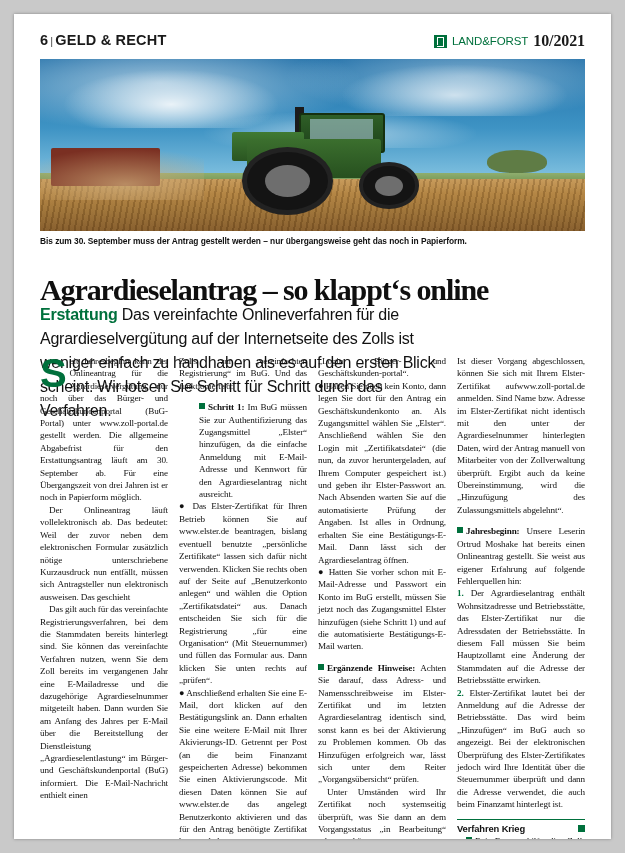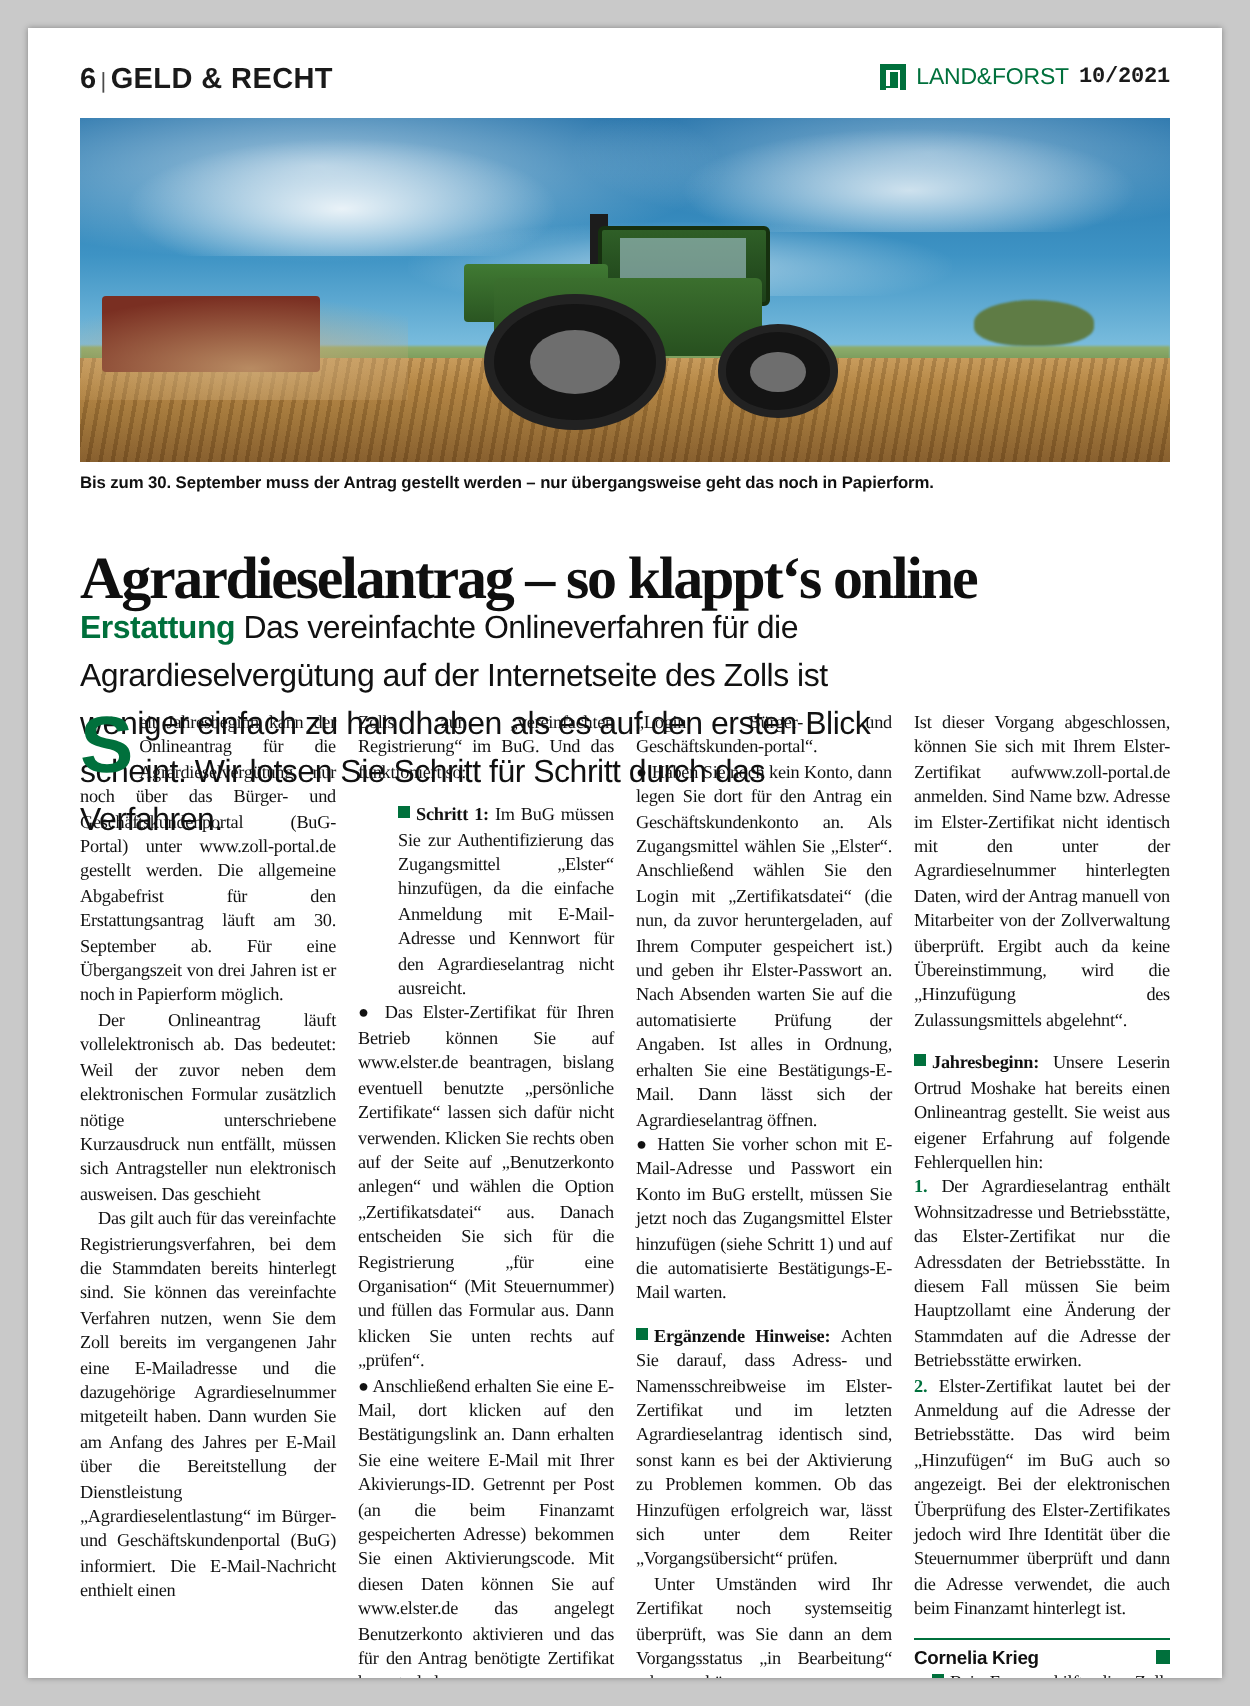--- a/index.html
+++ b/index.html
@@ -42,22 +42,22 @@
   }
   .brand-logo::after{
     content:"";position:absolute;left:3px;top:2.5px;
     width:1.4px;height:8px;background:#ffffff;
   }
   .brand-name{
     font-family:"Liberation Sans", sans-serif;
     font-weight:normal;font-size:11.5px;color:#00703c;letter-spacing:-.1px;
   }
   .brand-issue{
-    font-family:Liberation Mono, monospace;
-    font-weight:bold;font-size:11px;color:#1a1a1a;letter-spacing:-.1px;
+    font-family:Liberation Serif, serif;
+    font-weight:bold;font-size:16px;color:#1a1a1a;letter-spacing:-.1px;
   }
   
   .photo{
     position:absolute;left:26px;top:45px;width:545px;height:172px;
     overflow:hidden;
     background:#1d5a86;
   }
   .sky{
     position:absolute;inset:0;
     background:
@@ -255,20 +255,20 @@
       <p>Unter Umständen wird Ihr Zertifikat noch systemseitig überprüft, was Sie dann an dem Vorgangsstatus „in Bearbeitung“ erkennen können.</p>
     </div>
 
     <div class="col c4">
       <p class="noind">Ist dieser Vorgang abgeschlossen, können Sie sich mit Ihrem Elster-Zertifikat aufwww.zoll-portal.de anmelden. Sind Name bzw. Adresse im Elster-Zertifikat nicht identisch mit den unter der Agrardieselnummer hinterlegten Daten, wird der Antrag manuell von Mitarbeiter von der Zollverwaltung überprüft. Ergibt auch da keine Übereinstimmung, wird die „Hinzufügung des Zulassungsmittels abgelehnt“.</p>
       <p class="step" style="margin-top:9px;"><span class="gsq"></span><span>Jahresbeginn:</span> <span style="font-weight:normal;">Unsere Leserin Ortrud Moshake hat bereits einen Onlineantrag gestellt. Sie weist aus eigener Erfahrung auf folgende Fehlerquellen hin:</span></p>
       <p class="noind"><span class="num">1.</span> <span>Der Agrardieselantrag enthält Wohnsitzadresse und Betriebsstätte, das Elster-Zertifikat nur die Adressdaten der Betriebsstätte. In diesem Fall müssen Sie beim Hauptzollamt eine Änderung der Stammdaten auf die Adresse der Betriebsstätte erwirken.</span></p>
       <p class="noind"><span class="num">2.</span> <span>Elster-Zertifikat lautet bei der Anmeldung auf die Adresse der Betriebsstätte. Das wird beim „Hinzufügen“ im BuG auch so angezeigt. Bei der elektronischen Überprüfung des Elster-Zertifikates jedoch wird Ihre Identität über die Steuernummer überprüft und dann die Adresse verwendet, die auch beim Finanzamt hinterlegt ist.</span></p>
       <div class="rule"></div>
       <div class="author">
-        <span>Cornelia Krieg</span>
+        <span>Verfahren Krieg</span>
         <span class="endsq"></span>
       </div>
       <p class="contact"><span class="gsq"></span><span>Bei Fragen hilft die Zoll-Hotline unter Tel. 0800-80075452, Oder per E-Mail: servicedesk@zoll.bund.de</span></p>
     </div>
 
   </div>
 </div>
 
 </body></html>

